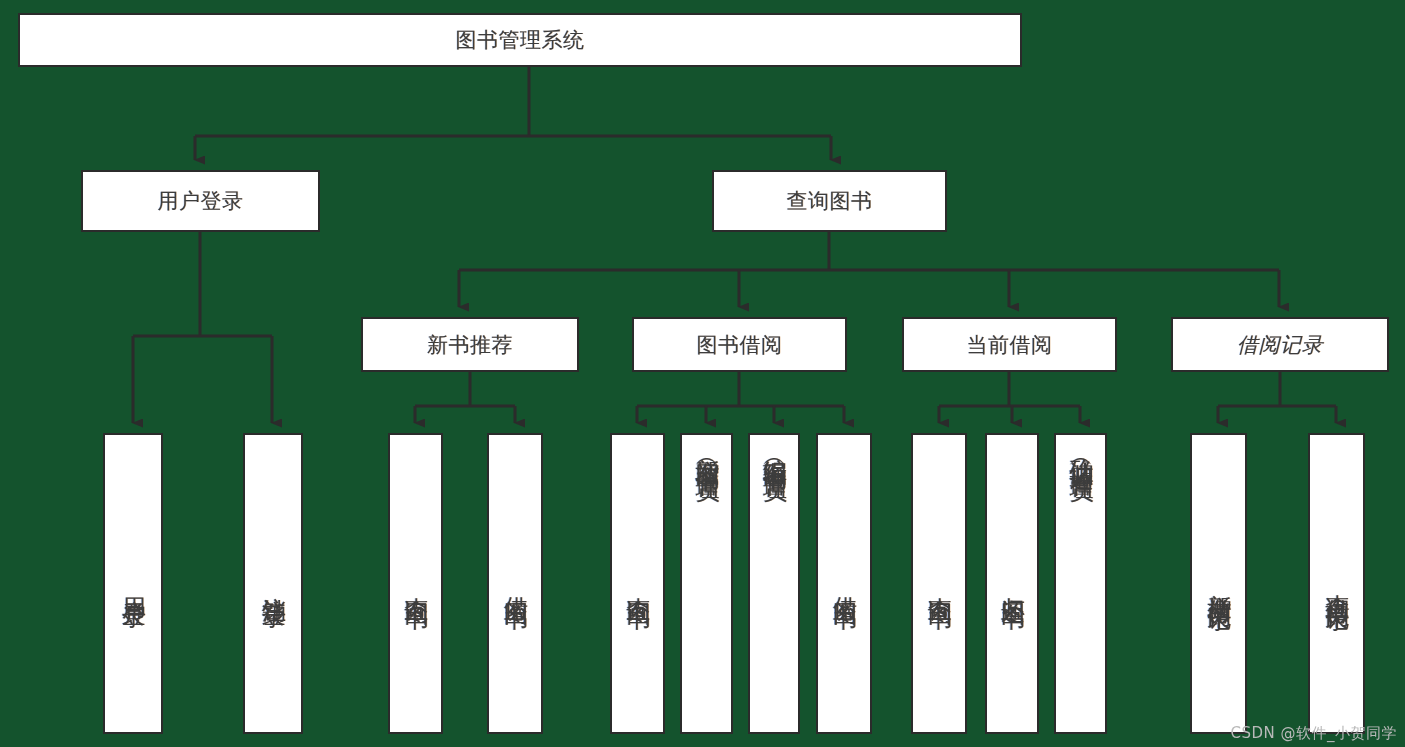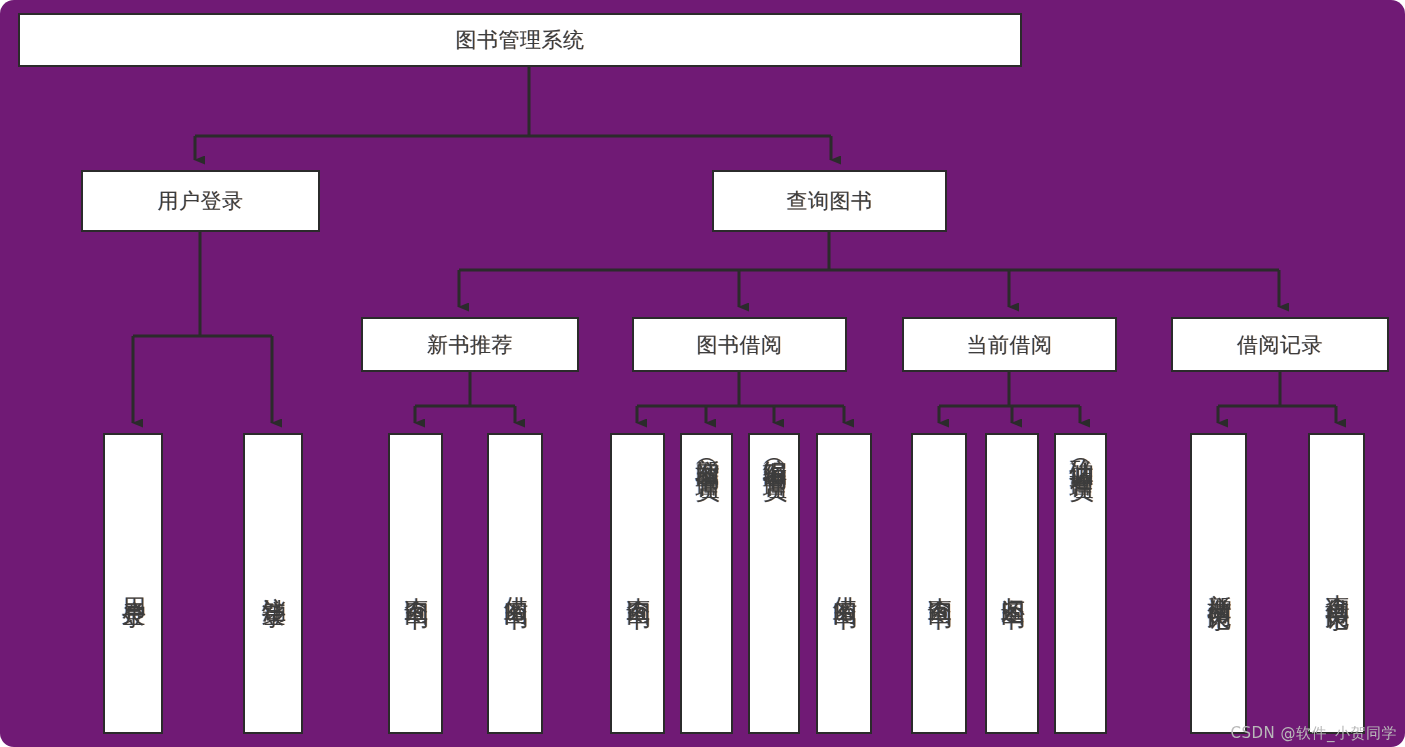--- a/index.html
+++ b/index.html
@@ -7,23 +7,22 @@
     padding: 0;
     background: #ffffff;
   }
   body {
     font-family: "DejaVu Sans", "Liberation Sans", sans-serif;
   }
   #diagram-root {
     position: relative;
     width: 1405px;
     height: 747px;
-    background: #701a75;
+    background: #14532d;
     overflow: hidden;
-    border-radius: 14px;
   }
   svg.layer {
     position: absolute;
     left: 0;
     top: 0;
     width: 1405px;
     height: 747px;
   }
   .node-box {
     position: absolute;
@@ -139,21 +138,21 @@
 
   <div class="node-box" style="left:361px; top:317px; width:218px; height:55px;">
     <span class="node-label">新书推荐</span>
   </div>
   <div class="node-box" style="left:902px; top:317px; width:215px; height:55px;">
     <span class="node-label">当前借阅</span>
   </div>
   <div class="node-box" style="left:632px; top:317px; width:215px; height:55px;">
     <span class="node-label">图书借阅</span>
   </div>
-  <div class="node-box" style="left:1171px; top:317px; width:218px; height:55px;">
+  <div class="node-box" style="left:1171px; top:317px; width:218px; height:55px;font-style:italic;">
     <span class="node-label">借阅记录</span>
   </div>
 
   <div class="leaf-box vcenter" style="left:103px; top:433px; width:60px; height:301px;">
     <span class="leaf-label">用户登录</span>
   </div>
   <div class="leaf-box vcenter" style="left:243px; top:433px; width:60px; height:301px;">
     <span class="leaf-label">注销登录</span>
   </div>
 

